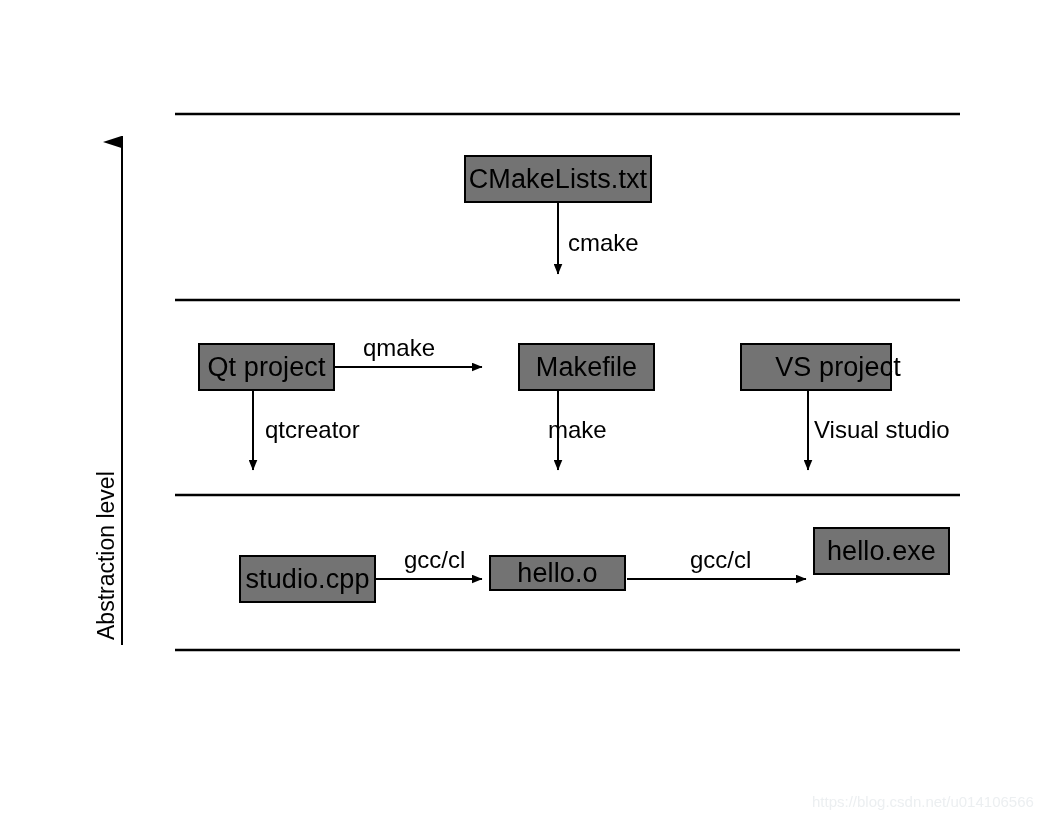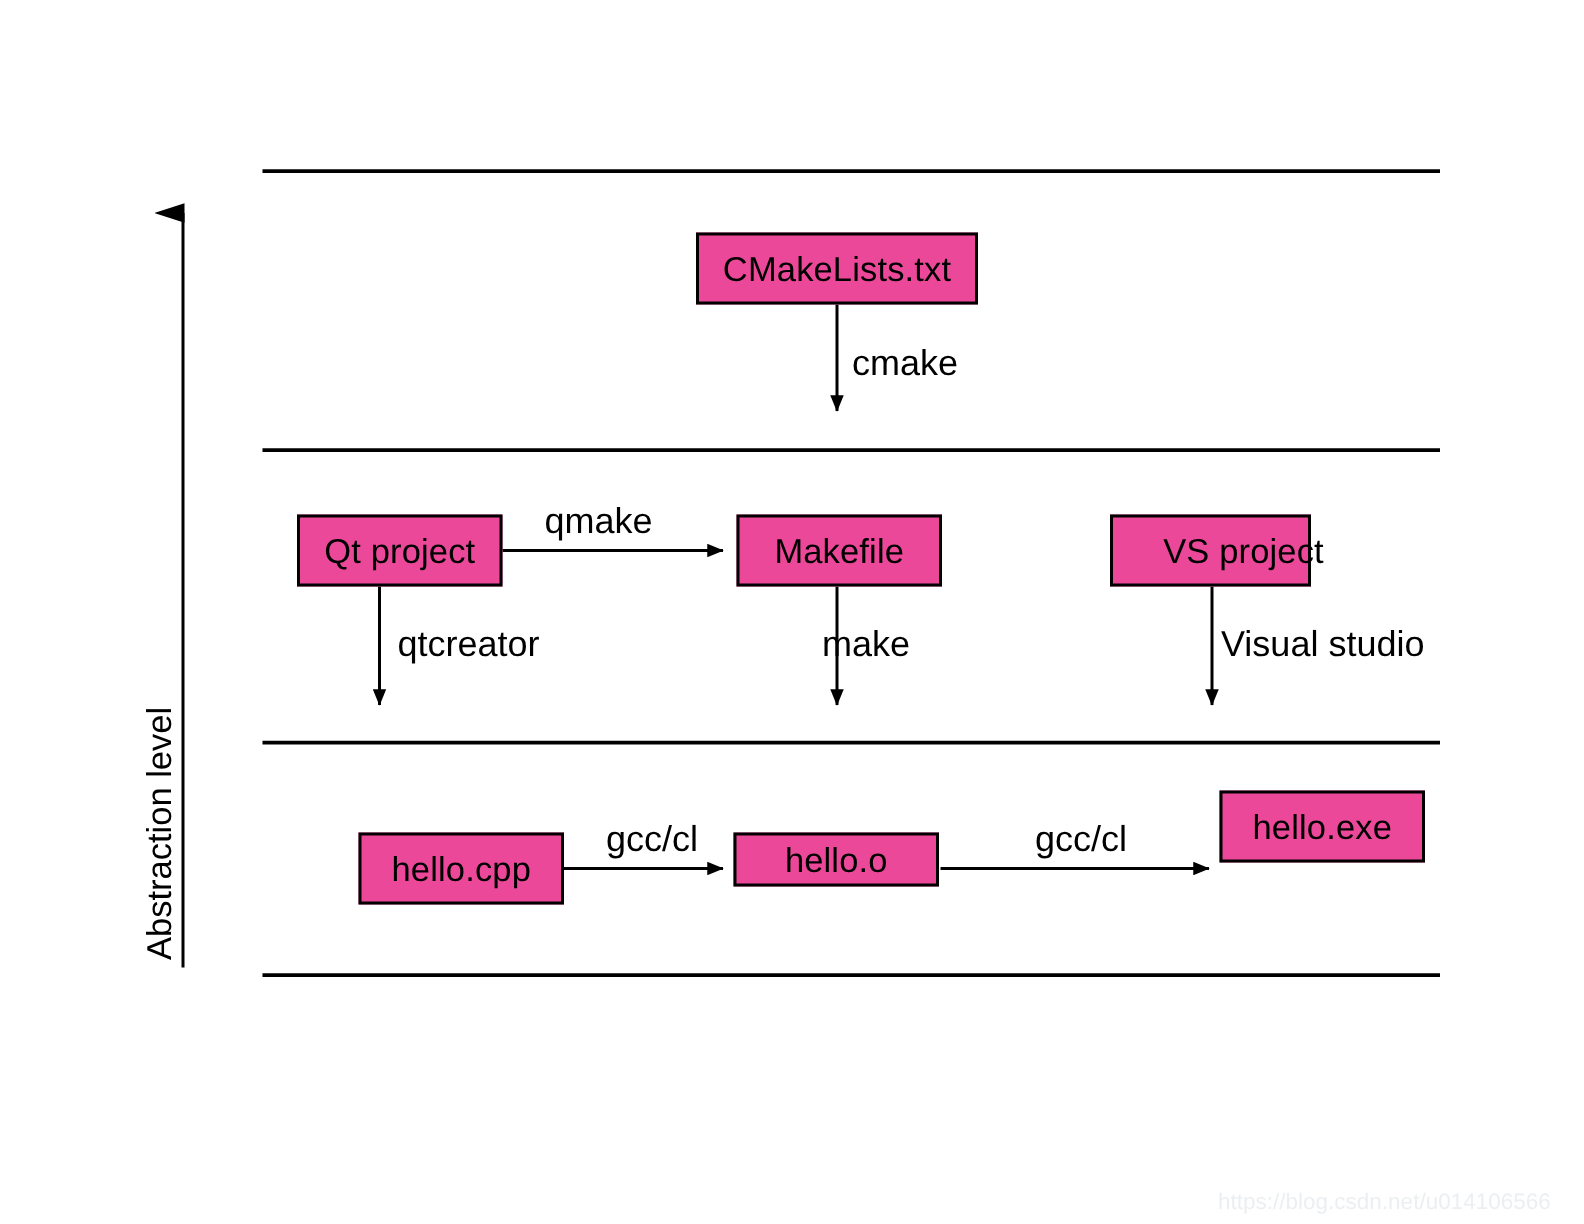--- a/index.html
+++ b/index.html
@@ -22,25 +22,25 @@
     position: absolute;
     left: 0;
     top: 0;
     width: 1056px;
     height: 816px;
   }
   .node {
     position: absolute;
     box-sizing: border-box;
     border: 2px solid #000000;
-    background: #ec4899;
+    background: #737373;
     display: flex;
     align-items: center;
     justify-content: center;
-    font-size: 23px;
+    font-size: 27px;
     line-height: 1;
     color: #000000;
     white-space: nowrap;
     letter-spacing: 0.1px;
   }
   .edge-label {
     position: absolute;
     font-size: 24px;
     line-height: 1;
     color: #000000;
@@ -111,25 +111,25 @@
       <line x1="627" y1="579" x2="806" y2="579" stroke="#000000" stroke-width="2" marker-end="url(#arrowhead)"></line>
     </g>
   </svg>
 
   <div class="axis-label" style="left:95px; top:640px;">Abstraction  level</div>
 
   <div class="node" style="left:464px; top:155px; width:188px; height:48px;">CMakeLists.txt</div>
 
   <div class="node" style="left:198px; top:343px; width:137px; height:48px;">Qt project</div>
 
-  <div class="node" style="left:491px; top:343px; width:137px; height:48px;">Makefile</div>
+  <div class="node" style="left:518px; top:343px; width:137px; height:48px;">Makefile</div>
 
-  <div class="node" style="left:740px; top:343px; width:134px; height:48px;padding-left:44px;">VS project</div>
+  <div class="node" style="left:740px; top:343px; width:152px; height:48px;padding-left:44px;">VS project</div>
 
-  <div class="node" style="left:239px; top:555px; width:137px; height:48px;">hello.cpp</div>
+  <div class="node" style="left:239px; top:555px; width:137px; height:48px;">studio.cpp</div>
 
   <div class="node" style="left:489px; top:555px; width:137px; height:36px;">hello.o</div>
 
   <div class="node" style="left:813px; top:527px; width:137px; height:48px;">hello.exe</div>
 
   <div class="edge-label" style="left:568px; top:231px;">cmake</div>
 
   <div class="edge-label" style="left:363px; top:336px;text-align:right;">qmake</div>
 
   <div class="edge-label" style="left:265px; top:418px;">qtcreator</div>

